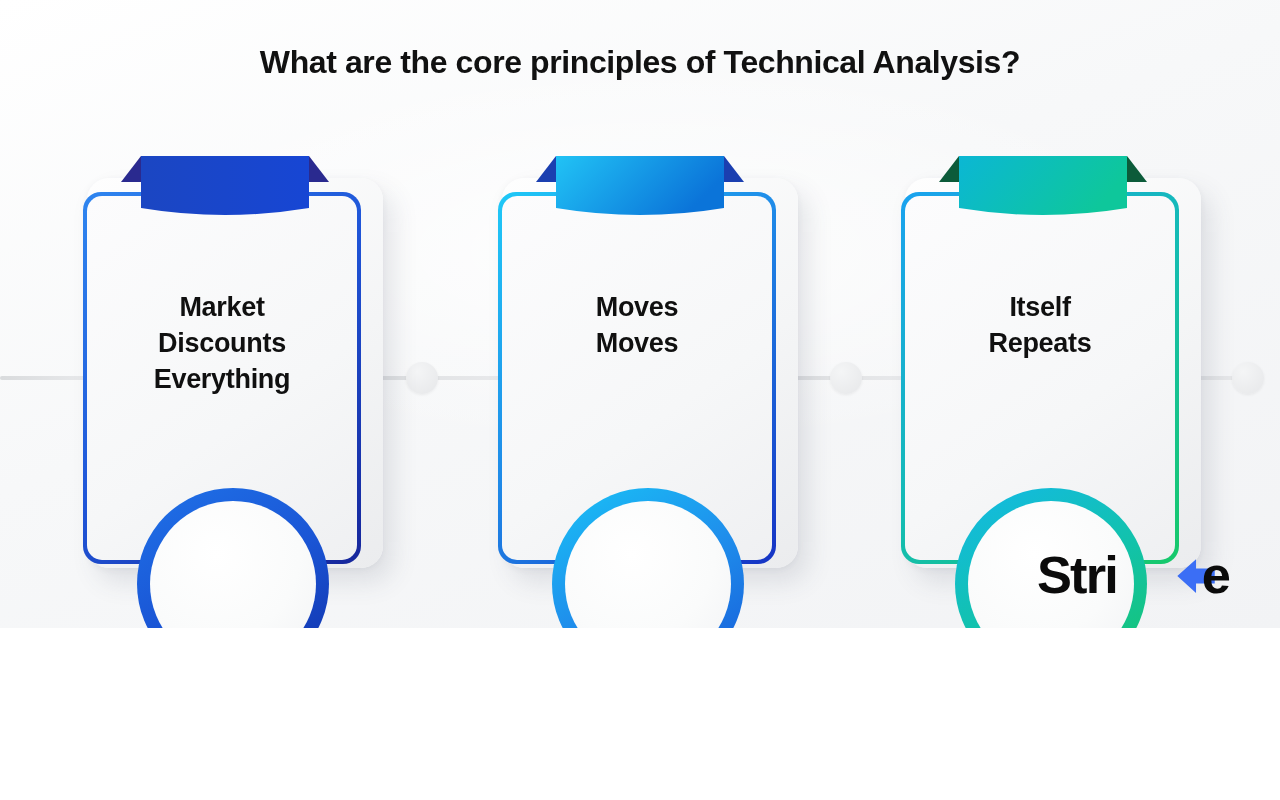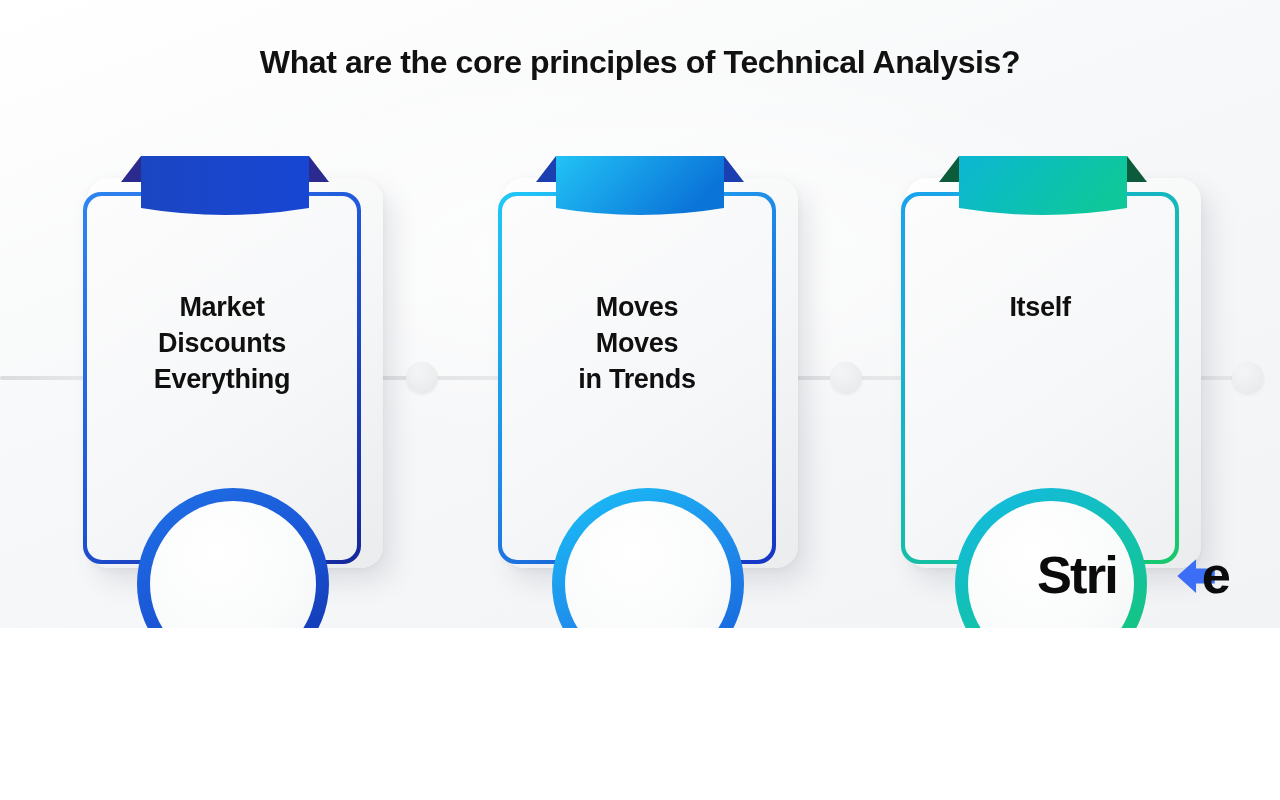--- a/index.html
+++ b/index.html
@@ -226,21 +226,20 @@
         </defs>
         <path d="M22 6 L2 32 L22 32 Z" fill="#1b3fb0"></path>
         <path d="M190 6 L210 32 L190 32 Z" fill="#1b3fb0"></path>
         <path d="M22 6 H190 V58 Q106 72 22 58 Z" fill="url(#rib2)"></path>
       </svg>
     </div>
 
     <div class="card-text">
       <div>Moves</div>
       <div>Moves</div>
-      <div>in Trends</div>
     </div>
 
     <div class="medallion" style="background:linear-gradient(150deg,#19c2f6 0%,#1f8fec 48%,#1659d8 100%);">
       <div class="hole"></div>
     </div>
   </div>
 
   <div class="card-wrap c3">
     <div class="card-plate"></div>
 
@@ -257,20 +256,21 @@
           </linearGradient>
         </defs>
         <path d="M22 6 L2 32 L22 32 Z" fill="#0c5b3a"></path>
         <path d="M190 6 L210 32 L190 32 Z" fill="#0c5b3a"></path>
         <path d="M22 6 H190 V58 Q106 72 22 58 Z" fill="url(#rib3)"></path>
       </svg>
     </div>
 
     <div class="card-text">
       <div>Itself</div>
+      <div>Repeats</div>
     </div>
 
     <div class="medallion" style="background:linear-gradient(150deg,#13b9e8 0%,#12c2ad 50%,#16c569 100%);">
       <div class="hole"></div>
     </div>
   </div>
 
   <svg id="logo" viewBox="0 0 230 62" height="58">
     <text x="0" y="48" font-family="Liberation Sans, sans-serif" font-size="56" font-weight="bold" letter-spacing="-2" fill="#0b0b0b">Stri</text>
 

